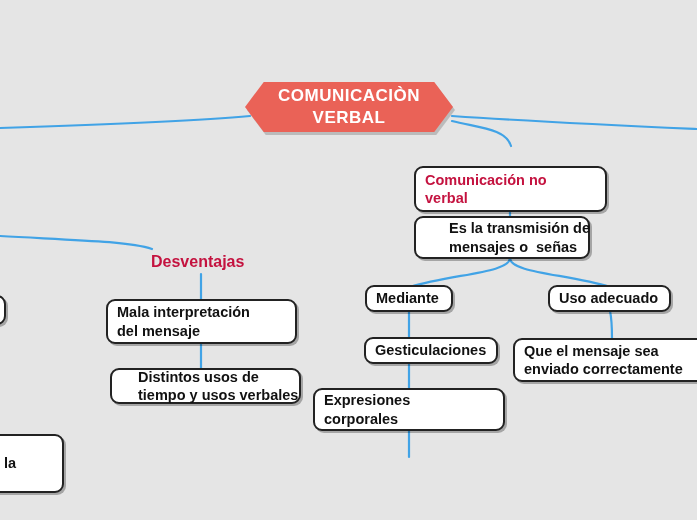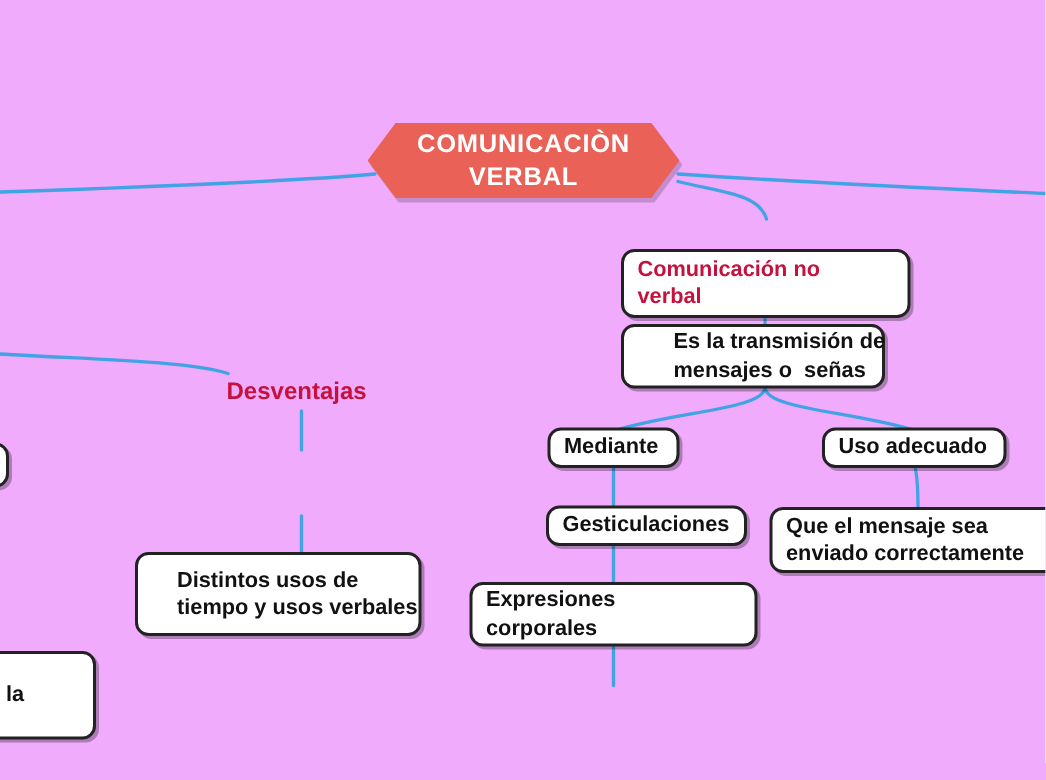--- a/index.html
+++ b/index.html
@@ -1,20 +1,20 @@
 <!DOCTYPE html>
 <html><head>
 <meta charset="utf-8">
 <style>
   html,body{margin:0;padding:0;background:#fff;}
   #canvas{
     position:relative;
     width:697px;height:520px;
     overflow:hidden;
-    background:#f0abfc;
+    background:#e5e5e5;
     font-family:"Liberation Sans",sans-serif;
   }
   #wires{position:absolute;left:0;top:0;width:697px;height:520px;}
   #wires path{fill:none;stroke:#41a3e6;stroke-width:2.2;stroke-linecap:round;}
 
   .node-box{
     position:absolute;
     box-sizing:border-box;
     background:#ffffff;
     border:2px solid #222222;
@@ -90,21 +90,23 @@
 
   <div class="node-box" style="left:513px;top:338px;width:210px;height:44px;">Que el mensaje sea
 enviado correctamente</div>
 
   <div class="node-box" style="left:313px;top:388px;width:192px;height:43px;">Expresiones
 corporales</div>
 
 
   <div class="floating-label crimson" style="left:151px;top:253px;">Desventajas</div>
 
+  <div class="node-box" style="left:106px;top:299px;width:191px;height:45px;">Mala interpretación
+del mensaje</div>
 
-  <div class="node-box" style="left:90px;top:368px;width:191px;height:56px;padding-left:26px;">Distintos usos de
+  <div class="node-box" style="left:110px;top:368px;width:191px;height:36px;padding-left:26px;">Distintos usos de
 tiempo y usos verbales</div>
 
   <div class="node-box" style="left:-65px;top:295px;width:71px;height:30px;"></div>
 
   <div class="node-box partial-la-label" style="left:-150px;top:434px;width:214px;height:59px;">la</div>
 
 </div>
 
 </body></html>

